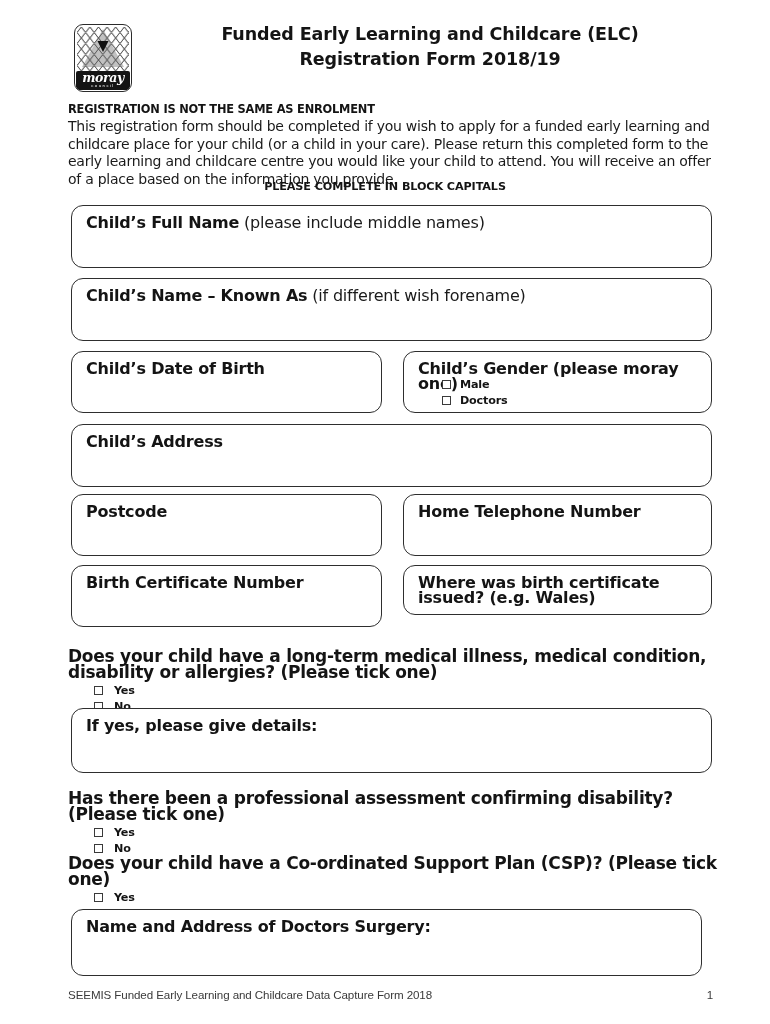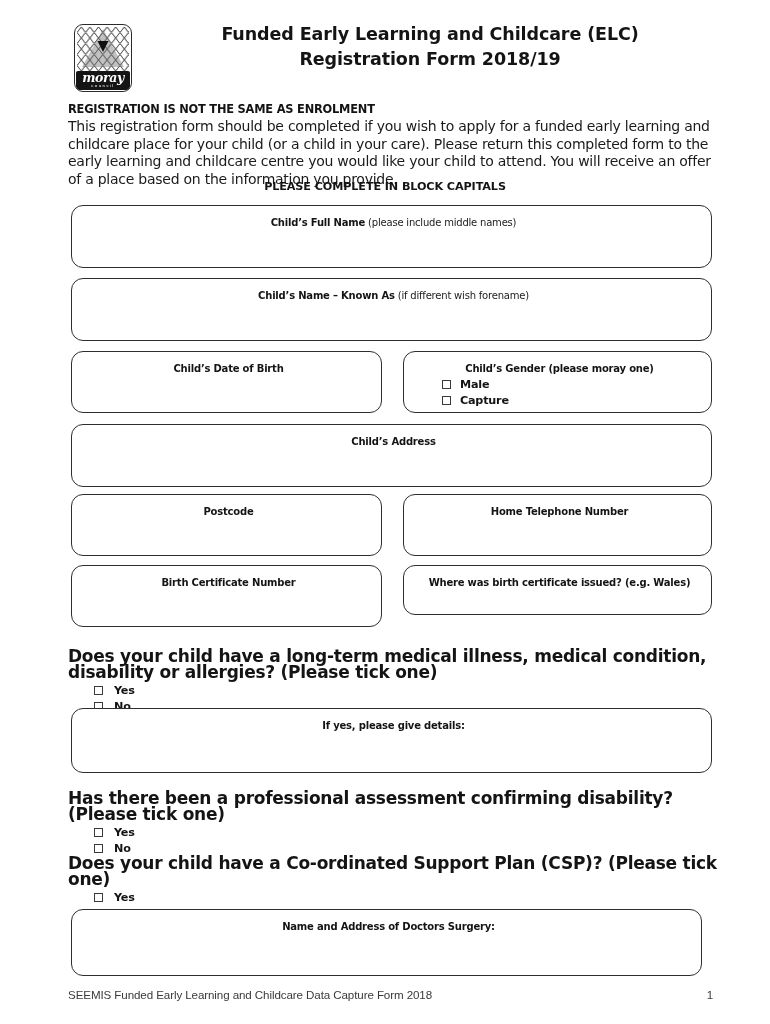--- a/index.html
+++ b/index.html
@@ -154,25 +154,24 @@
     border: 1.4px solid #2e2e2e;
     border-radius: 12px;
     background: #ffffff;
   }
   .fbox-label {
     position: absolute;
     left: 14px;
     top: 9px;
     right: 10px;
     font-family: "DejaVu Sans", sans-serif;
-    font-size: 10px;
+    font-size: 16px;
     line-height: 15px;
     color: #1a1a1a;
     letter-spacing: -0.2px;
-    text-align: center;
   }
   .fbox-label b {
     font-weight: 700;
     color: #141414;
   }
 
   
   .cb-row {
     position: absolute;
     display: flex;
@@ -297,21 +296,21 @@
   </div>
 
   <div class="fbox" style="left:403px; top:351px; width:309px; height:62px;">
     <div class="fbox-label"><b>Child’s Gender (please moray one)</b></div>
     <div class="cb-row" style="left:38px; top:26px;">
       <span class="cbx"></span>
       <span>Male</span>
     </div>
     <div class="cb-row" style="left:38px; top:42px;">
       <span class="cbx"></span>
-      <span>Capture</span>
+      <span>Doctors</span>
     </div>
   </div>
 
   <div class="fbox" style="left:71px; top:424px; width:641px; height:63px;">
     <div class="fbox-label"><b>Child’s Address</b></div>
   </div>
 
   <div class="fbox" style="left:71px; top:494px; width:311px; height:62px;">
     <div class="fbox-label"><b>Postcode</b></div>
   </div>

